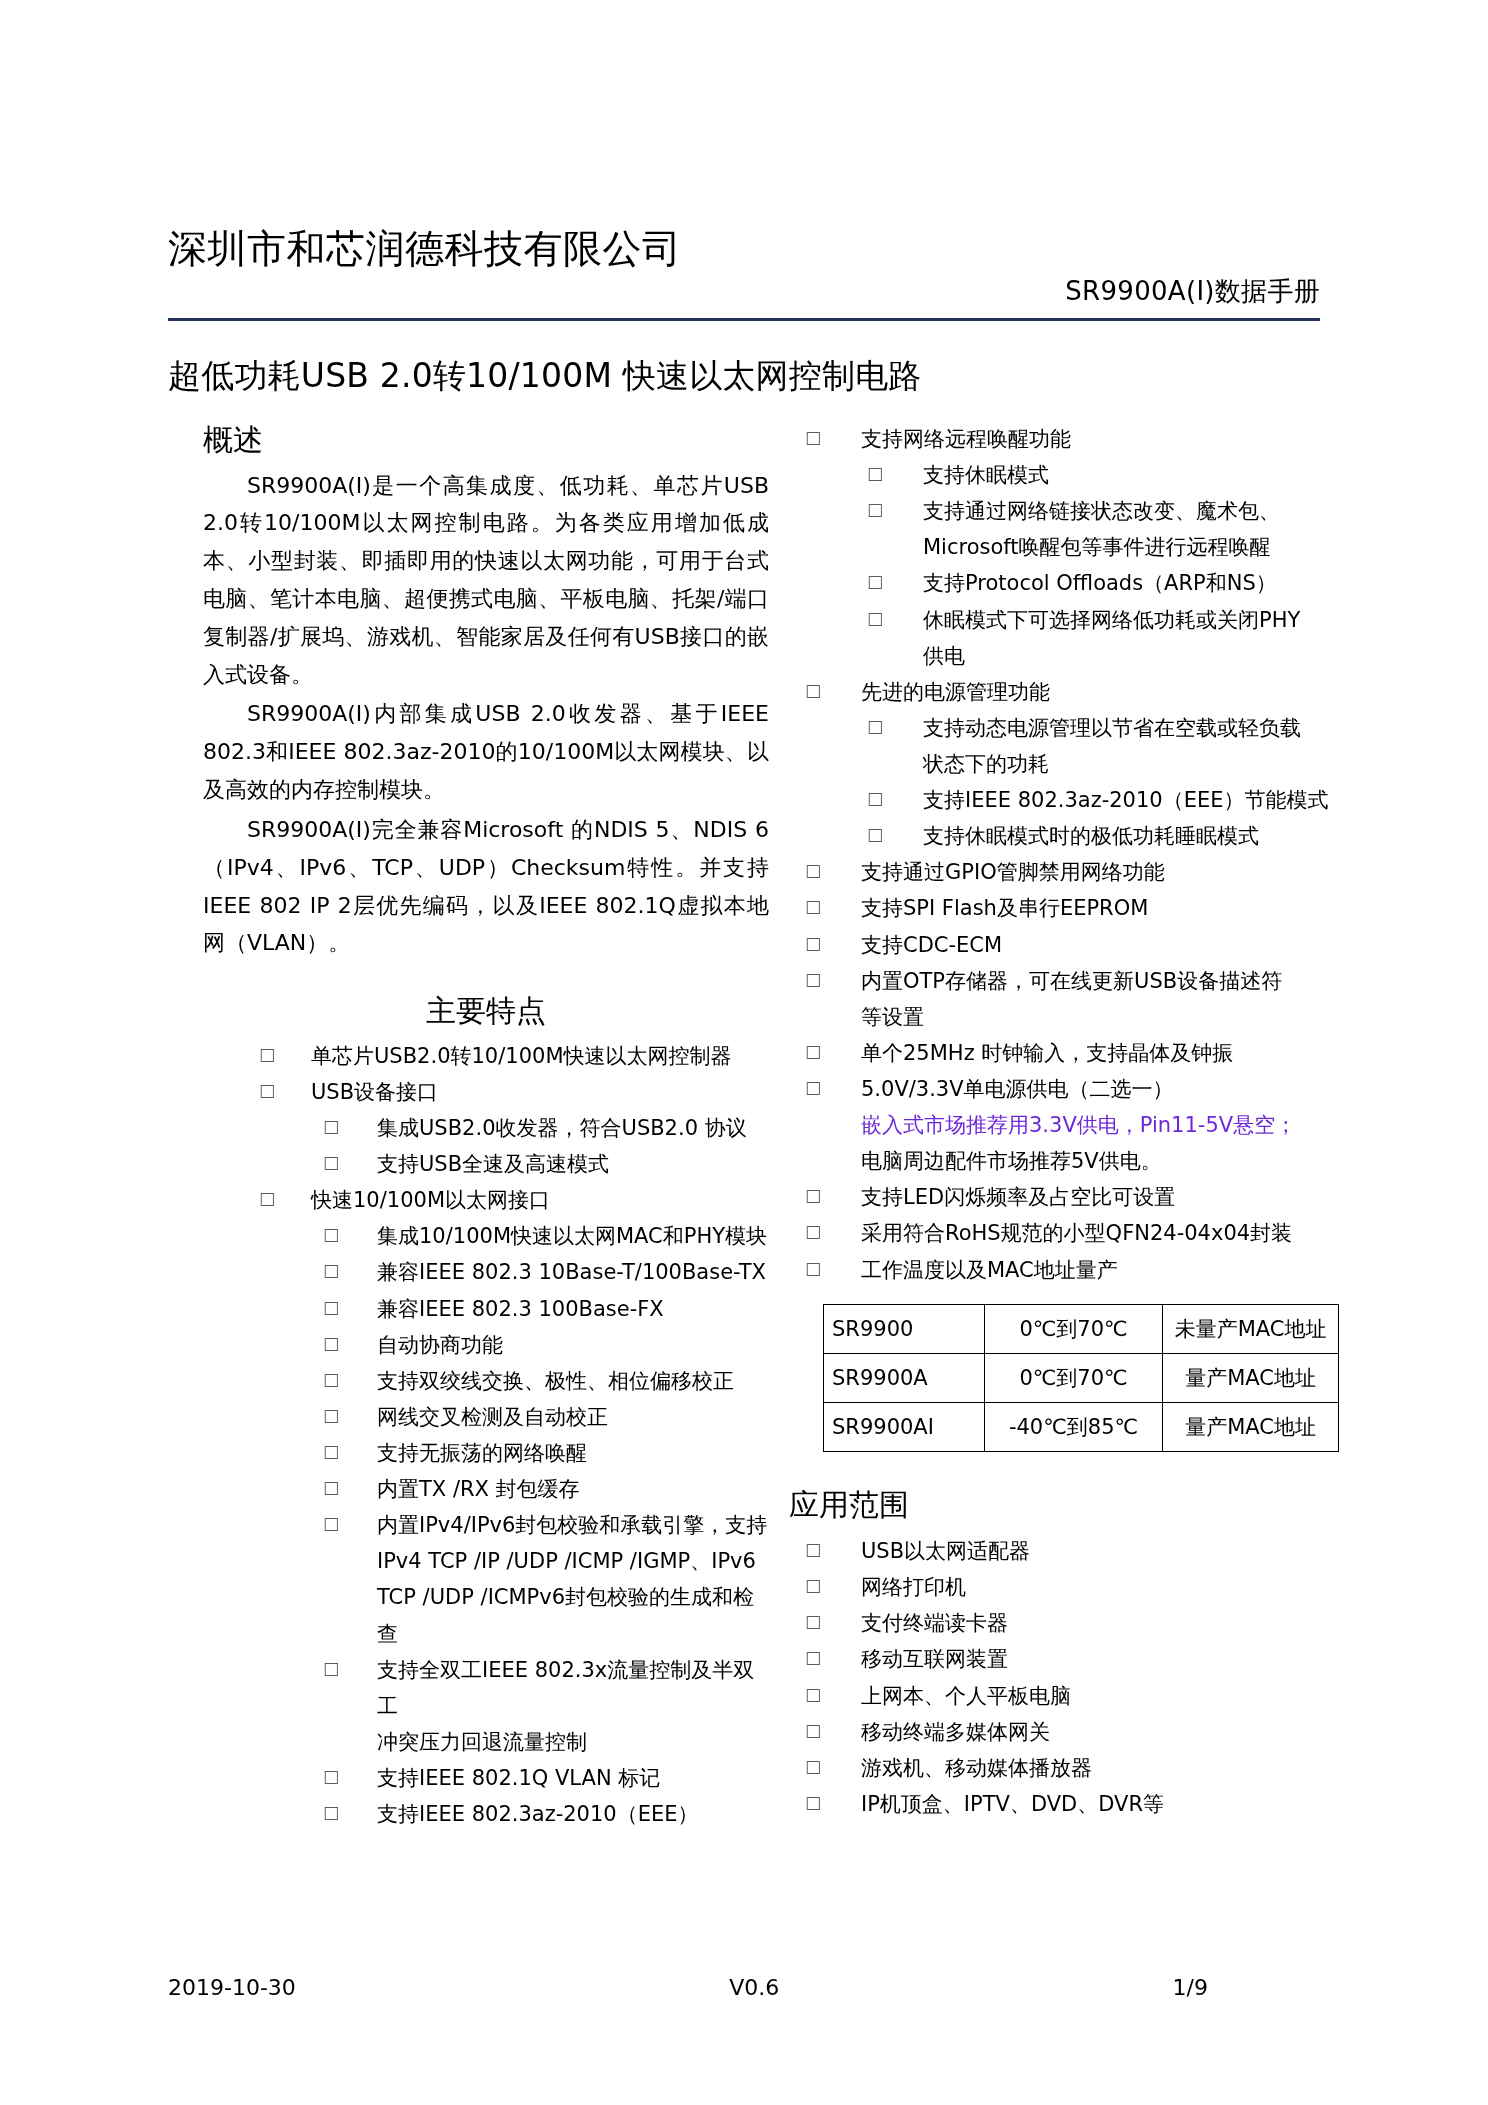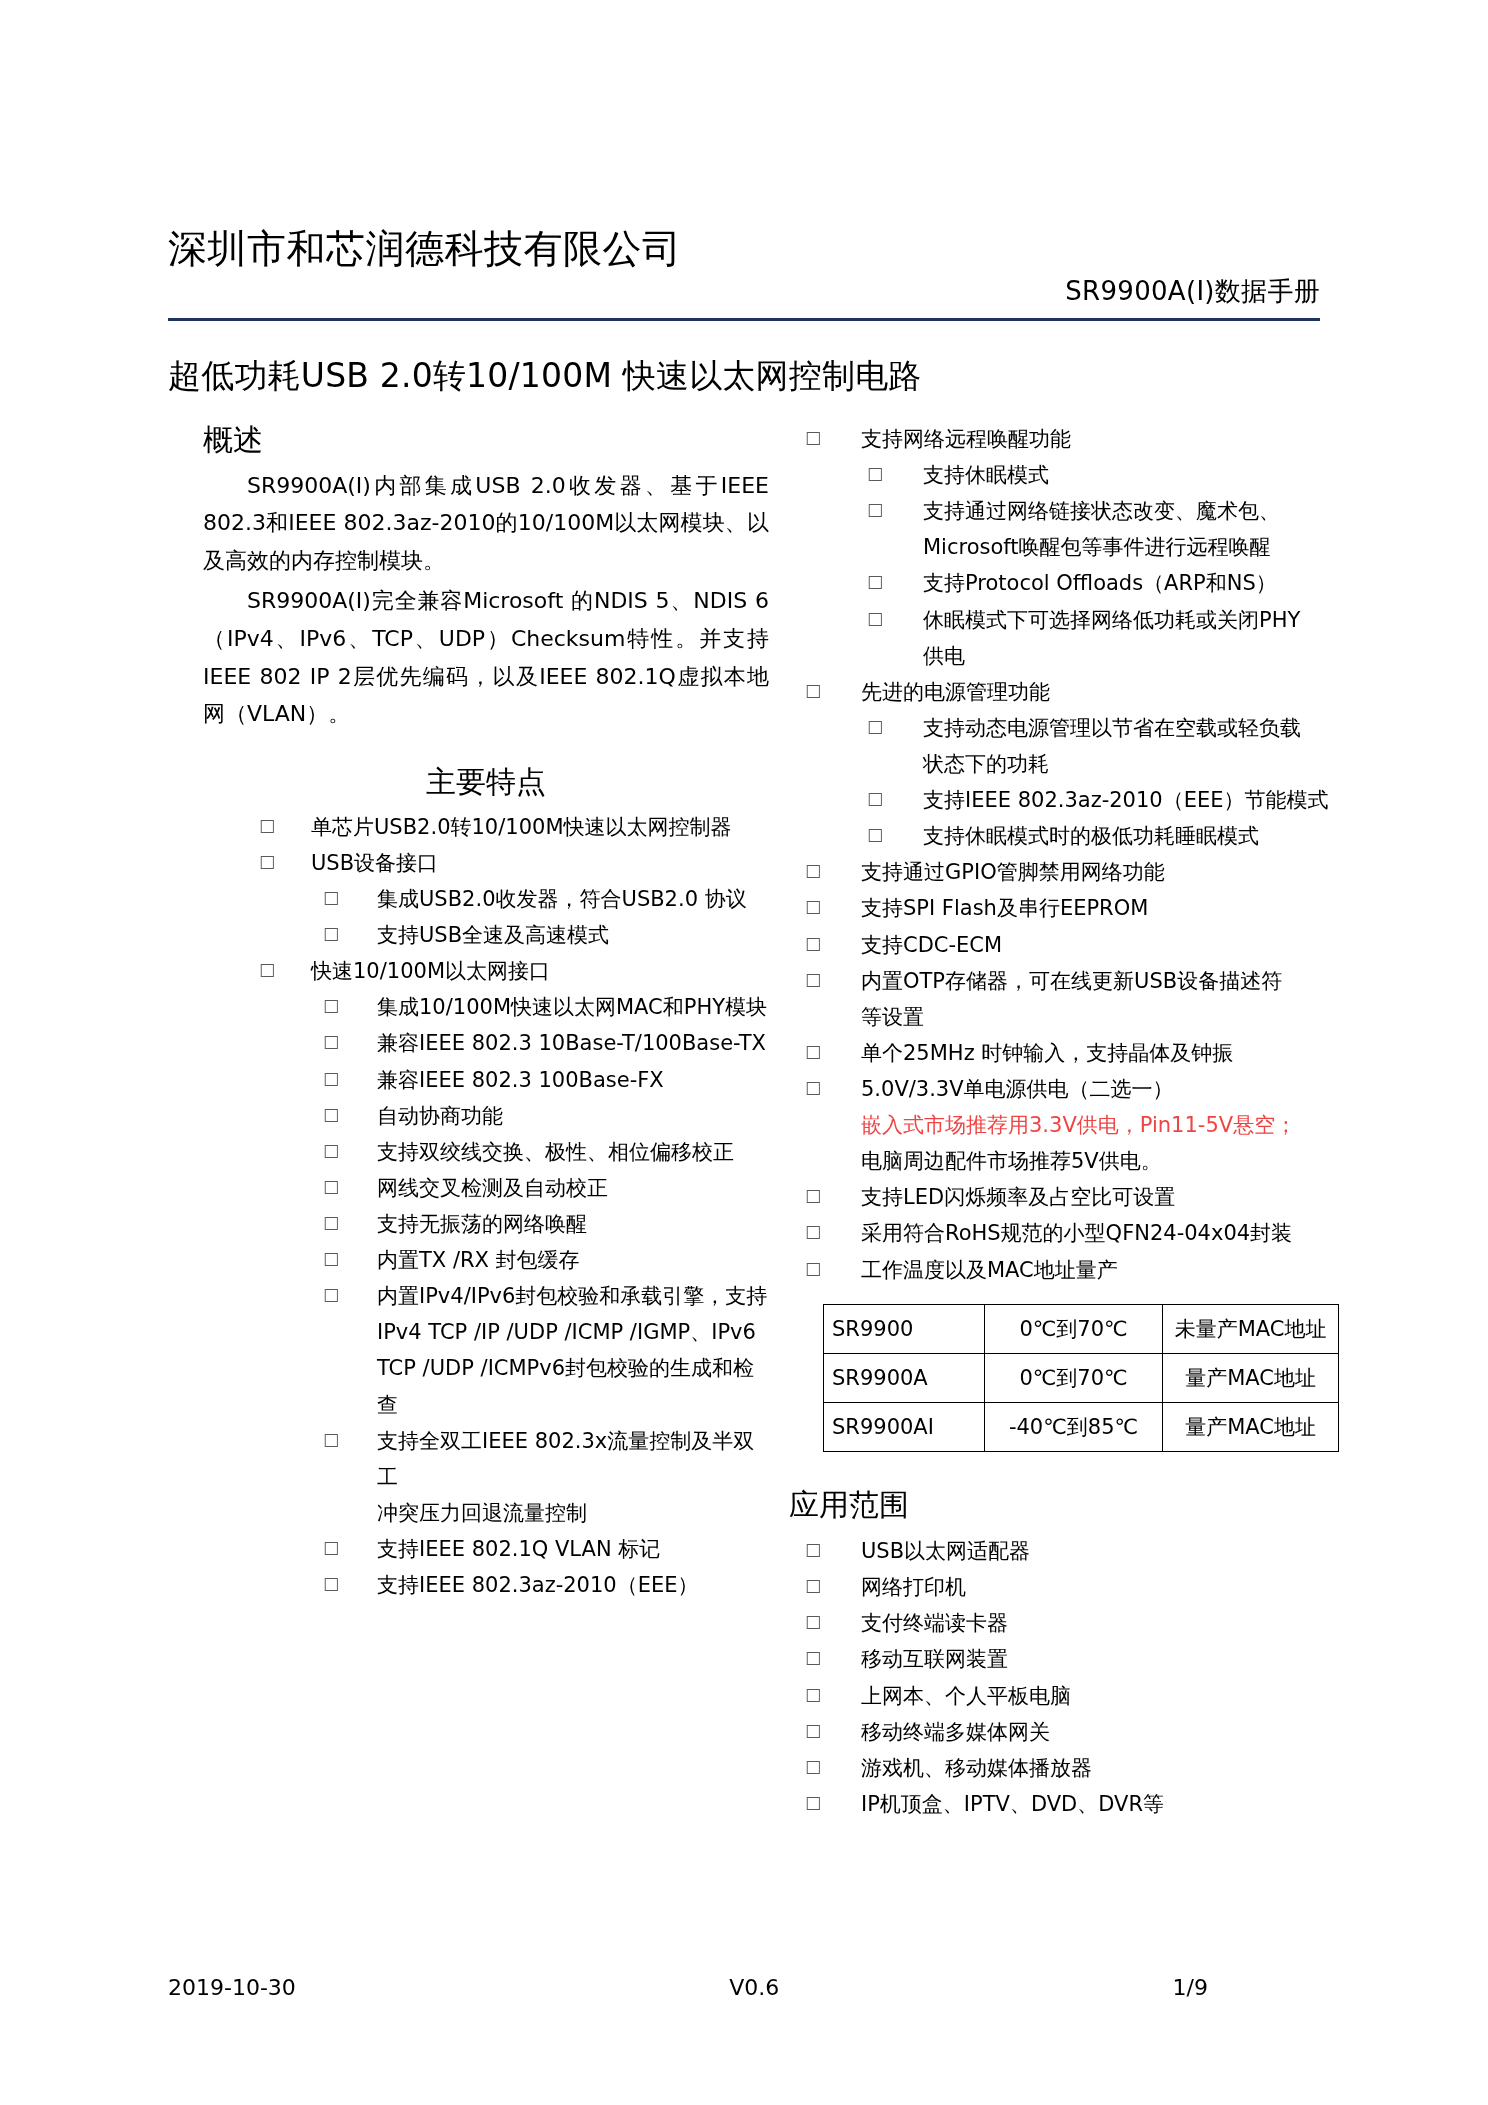--- a/index.html
+++ b/index.html
@@ -140,21 +140,21 @@
 
   .cont-line {
     font-size: 21px;
     line-height: 1.72;
     font-family: "DejaVu Sans", "Liberation Sans", sans-serif;
   }
   .cont-l2 { padding-left: 174px; }
   .cont-r1 { padding-left: 72px; }
   .cont-r2 { padding-left: 134px; }
 
-  .red { color: #ef4444; }
+  .red { color: #6d28d9; }
 
   
   .temp-table {
     border-collapse: collapse;
     margin-top: 16px;
     margin-left: 34px;
     width: 516px;
     font-family: "DejaVu Sans", "Liberation Sans", sans-serif;
   }
   .temp-table td {
@@ -194,20 +194,21 @@
     </div>
 
     <div class="main-title">超低功耗USB 2.0转10/100M 快速以太网控制电路</div>
 
     <div class="columns">
 
       <div class="col-left">
 
         <div class="section-heading">概述</div>
 
+        <p class="para">SR9900A(I)是一个高集成度、低功耗、单芯片USB 2.0转10/100M以太网控制电路。为各类应用增加低成本、小型封装、即插即用的快速以太网功能，可用于台式电脑、笔计本电脑、超便携式电脑、平板电脑、托架/端口复制器/扩展坞、游戏机、智能家居及任何有USB接口的嵌入式设备。</p>
         <p class="para">SR9900A(I)内部集成USB 2.0收发器、基于IEEE 802.3和IEEE 802.3az-2010的10/100M以太网模块、以及高效的内存控制模块。</p>
         <p class="para">SR9900A(I)完全兼容Microsoft 的NDIS 5、NDIS 6（IPv4、IPv6、TCP、UDP）Checksum特性。并支持IEEE 802 IP 2层优先编码，以及IEEE 802.1Q虚拟本地网（VLAN）。</p>
 
         <div class="section-heading" style="margin-top:30px;text-align:center;">主要特点</div>
 
         <div class="blist">
 
           <div class="bitem lvl1">
             <span class="bmark">□</span>
             <span class="btext">单芯片USB2.0转10/100M快速以太网控制器</span>

